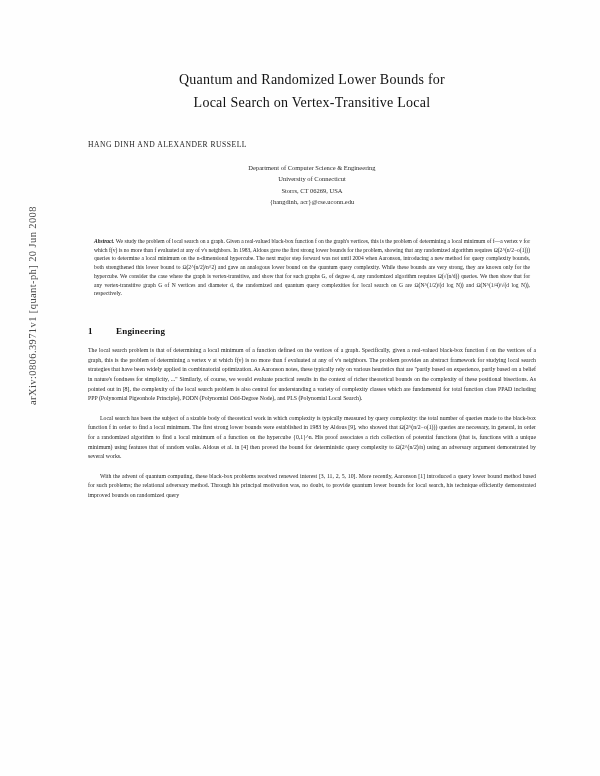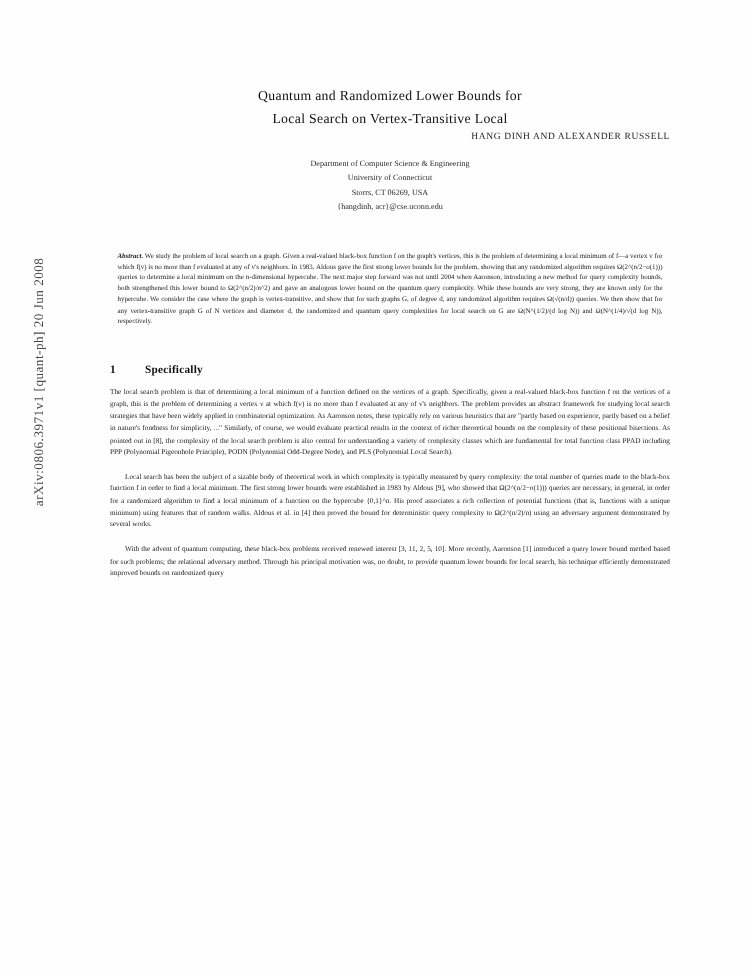--- a/index.html
+++ b/index.html
@@ -37,30 +37,31 @@
   .content {
     position: absolute;
     left: 88px;
     top: 0;
     width: 448px;
     height: 776px;
   }
   .title {
     margin-top: 68px;
     text-align: center;
-    font-size: 11px;
+    font-size: 14px;
     line-height: 1.65;
     letter-spacing: 0.25px;
     color: #111;
   }
   .title .line {
     display: block;
   }
   .authors {
-    text-align: right;
+    margin-top: 26px;
+    text-align: left;
     font-size: 7.6px;
     letter-spacing: 0.5px;
     color: #222;
   }
   .affil {
     margin-top: 13px;
     text-align: center;
     font-size: 6.5px;
     line-height: 1.72;
     color: #2a2a2a;
@@ -122,21 +123,21 @@
       <span class="line">Storrs, CT 06269, USA</span>
       <span class="line">{hangdinh, acr}@cse.uconn.edu</span>
     </div>
 
     <div class="abstract">
       <span class="lead">Abstract.</span>
       <span>We study the problem of local search on a graph. Given a real-valued black-box function f on the graph's vertices, this is the problem of determining a local minimum of f—a vertex v for which f(v) is no more than f evaluated at any of v's neighbors. In 1983, Aldous gave the first strong lower bounds for the problem, showing that any randomized algorithm requires Ω(2^(n/2−o(1))) queries to determine a local minimum on the n-dimensional hypercube. The next major step forward was not until 2004 when Aaronson, introducing a new method for query complexity bounds, both strengthened this lower bound to Ω(2^(n/2)/n^2) and gave an analogous lower bound on the quantum query complexity. While these bounds are very strong, they are known only for the hypercube. We consider the case where the graph is vertex-transitive, and show that for such graphs G, of degree d, any randomized algorithm requires Ω(√(n/d)) queries. We then show that for any vertex-transitive graph G of N vertices and diameter d, the randomized and quantum query complexities for local search on G are Ω(N^(1/2)/(d log N)) and Ω(N^(1/4)/√(d log N)), respectively.</span>
     </div>
 
     <div class="section-head">
-      <span class="num">1</span><span>Specifically</span>
+      <span class="num">1</span><span>Engineering</span>
     </div>
 
     <div class="body-par">The local search problem is that of determining a local minimum of a function defined on the vertices of a graph. Specifically, given a real-valued black-box function f on the vertices of a graph, this is the problem of determining a vertex v at which f(v) is no more than f evaluated at any of v's neighbors. The problem provides an abstract framework for studying local search strategies that have been widely applied in combinatorial optimization. As Aaronson notes, these typically rely on various heuristics that are "partly based on experience, partly based on a belief in nature's fondness for simplicity, ..." Similarly, of course, we would evaluate practical results in the context of richer theoretical bounds on the complexity of these positional bisections. As pointed out in [8], the complexity of the local search problem is also central for understanding a variety of complexity classes which are fundamental for total function class PPAD including PPP (Polynomial Pigeonhole Principle), PODN (Polynomial Odd-Degree Node), and PLS (Polynomial Local Search).</div>
     <div class="body-par indent">Local search has been the subject of a sizable body of theoretical work in which complexity is typically measured by query complexity: the total number of queries made to the black-box function f in order to find a local minimum. The first strong lower bounds were established in 1983 by Aldous [9], who showed that Ω(2^(n/2−o(1))) queries are necessary, in general, in order for a randomized algorithm to find a local minimum of a function on the hypercube {0,1}^n. His proof associates a rich collection of potential functions (that is, functions with a unique minimum) using features that of random walks. Aldous et al. in [4] then proved the bound for deterministic query complexity to Ω(2^(n/2)/n) using an adversary argument demonstrated by several works.</div>
     <div class="body-par indent">With the advent of quantum computing, these black-box problems received renewed interest [3, 11, 2, 5, 10]. More recently, Aaronson [1] introduced a query lower bound method based for such problems; the relational adversary method. Through his principal motivation was, no doubt, to provide quantum lower bounds for local search, his technique efficiently demonstrated improved bounds on randomized query</div>
 
   </div>
 </div>
 
 </body></html>

